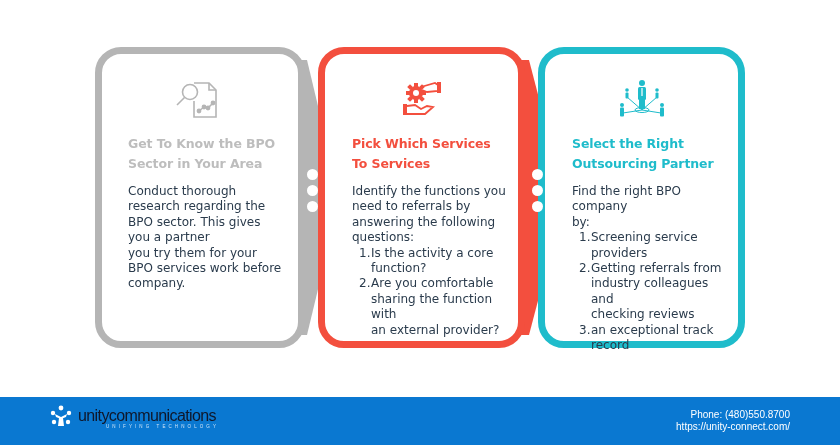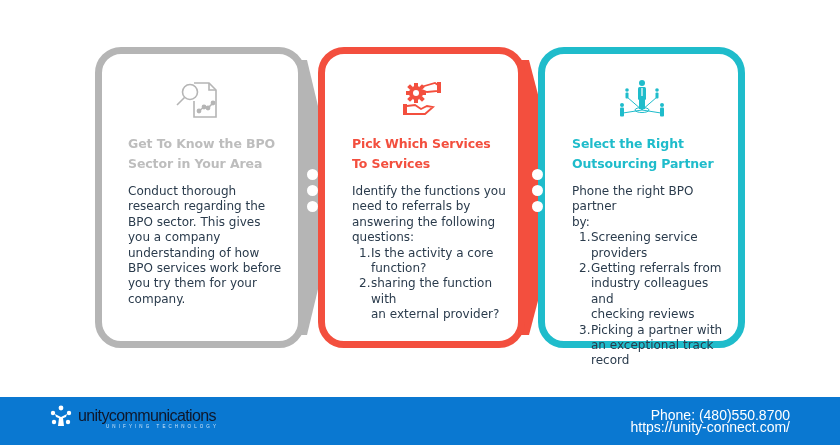--- a/index.html
+++ b/index.html
@@ -61,21 +61,21 @@
 
   .footer {
     position: absolute; left: 0; top: 397px; width: 840px; height: 48px;
     background: #0a78d1;
   }
   .logo { position: absolute; left: 50px; top: 8px; display: flex; align-items: center; }
   .logo-text { margin-left: 6px; position: relative; }
   .logo-name { color: #0f172a; font-family: "Liberation Sans", sans-serif; font-size: 16px; letter-spacing: -0.6px; line-height: 18px; }
   .logo-tag { color: #cfe4f7; font-family: "Liberation Sans", sans-serif; font-size: 4.5px; letter-spacing: 3.1px; margin-left: 28px; margin-top: -1px; }
 
-  .contact { position: absolute; right: 50px; top: 12px; text-align: right; color: #ffffff; font-family: "Liberation Sans", sans-serif; font-size: 14px; line-height: 12px; }
+  .contact { position: absolute; right: 50px; top: 12px; text-align: right; color: #ffffff; font-family: "Liberation Sans", sans-serif; font-size: 10px; line-height: 12px; }
 </style>
 </head>
 <body>
 
 <div class="stage">
 
   <div class="arrow" style="left:285px; top:60px;">
     <svg width="60" height="275" viewBox="0 0 60 275">
       <polygon points="0,0 22,0 55,138 22,275 0,275" fill="#b5b5b5"></polygon>
     </svg>
@@ -102,24 +102,23 @@
       </svg>
     </div>
     <div class="card-title">
       <div>Get To Know the BPO</div>
       <div>Sector in Your Area</div>
     </div>
     <div class="card-body">
       <div>Conduct thorough</div>
       <div>research regarding the</div>
       <div>BPO sector. This gives</div>
-      <div>you a company</div>
-      <div>understanding of how</div>
+      <div>you a partner</div>
+      <div>you try them for your</div>
       <div>BPO services work before</div>
-      <div>you try them for your</div>
       <div>company.</div>
     </div>
   </div>
 
   <div class="card red">
     <div class="icon-wrap">
       <svg width="50" height="40" viewBox="0 0 50 40">
         <g fill="#f34f3e">
           <circle cx="19" cy="14" r="7"></circle>
           <rect x="17" y="4" width="4" height="4"></rect>
@@ -151,20 +150,21 @@
         <li>
           <span class="num">1.</span>
           <span class="txt">
             <div>Is the activity a core</div>
             <div>function?</div>
           </span>
         </li>
         <li>
           <span class="num">2.</span>
           <span class="txt">
+            <div>Are you comfortable</div>
             <div>sharing the function with</div>
             <div>an external provider?</div>
           </span>
         </li>
       </ol>
     </div>
   </div>
 
   <div class="card teal">
     <div class="icon-wrap">
@@ -190,42 +190,41 @@
           <rect x="43" y="28.5" width="4" height="9" rx="1"></rect>
         </g>
         <rect x="24.4" y="9" width="1.2" height="8" fill="#ffffff"></rect>
       </svg>
     </div>
     <div class="card-title">
       <div>Select the Right</div>
       <div>Outsourcing Partner</div>
     </div>
     <div class="card-body">
-      <div>Phone the right BPO partner</div>
+      <div>Find the right BPO company</div>
       <div>by:</div>
       <ol>
         <li>
           <span class="num">1.</span>
           <span class="txt">
             <div>Screening service</div>
             <div>providers</div>
           </span>
         </li>
         <li>
           <span class="num">2.</span>
           <span class="txt">
             <div>Getting referrals from</div>
             <div>industry colleagues and</div>
             <div>checking reviews</div>
           </span>
         </li>
         <li>
           <span class="num">3.</span>
           <span class="txt">
-            <div>Picking a partner with</div>
             <div>an exceptional track</div>
             <div>record</div>
           </span>
         </li>
       </ol>
     </div>
   </div>
 
   <div class="dots" style="left:307px; top:169px;">
     <span></span>

